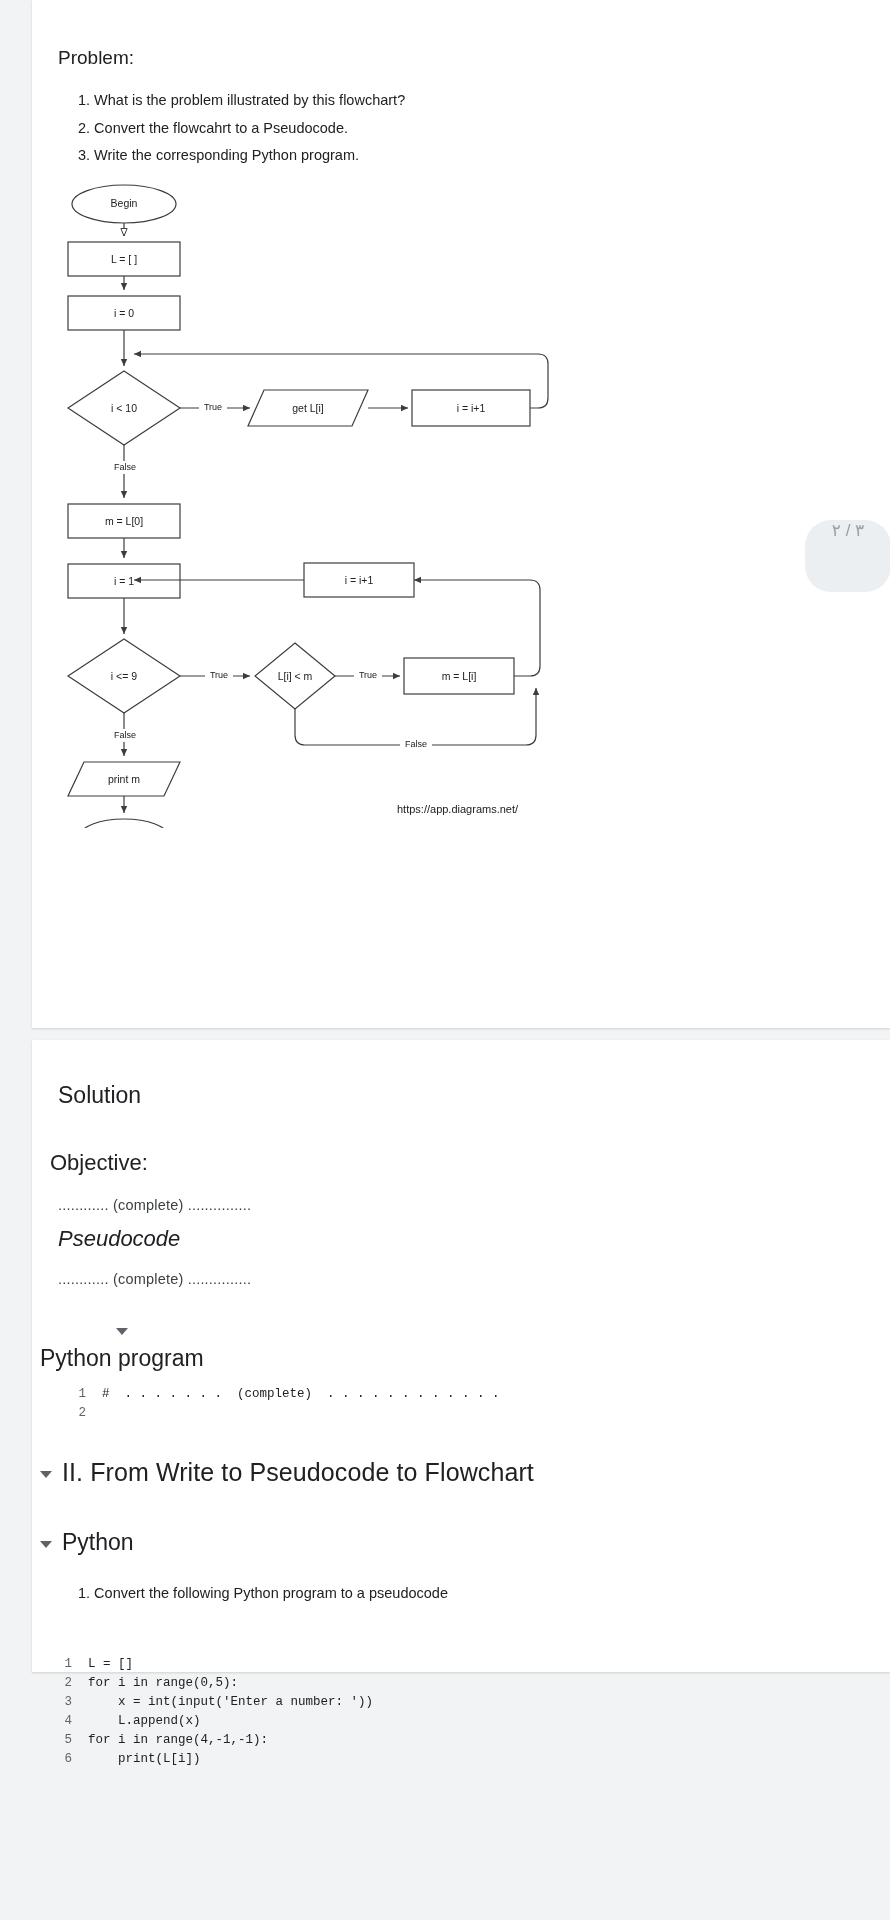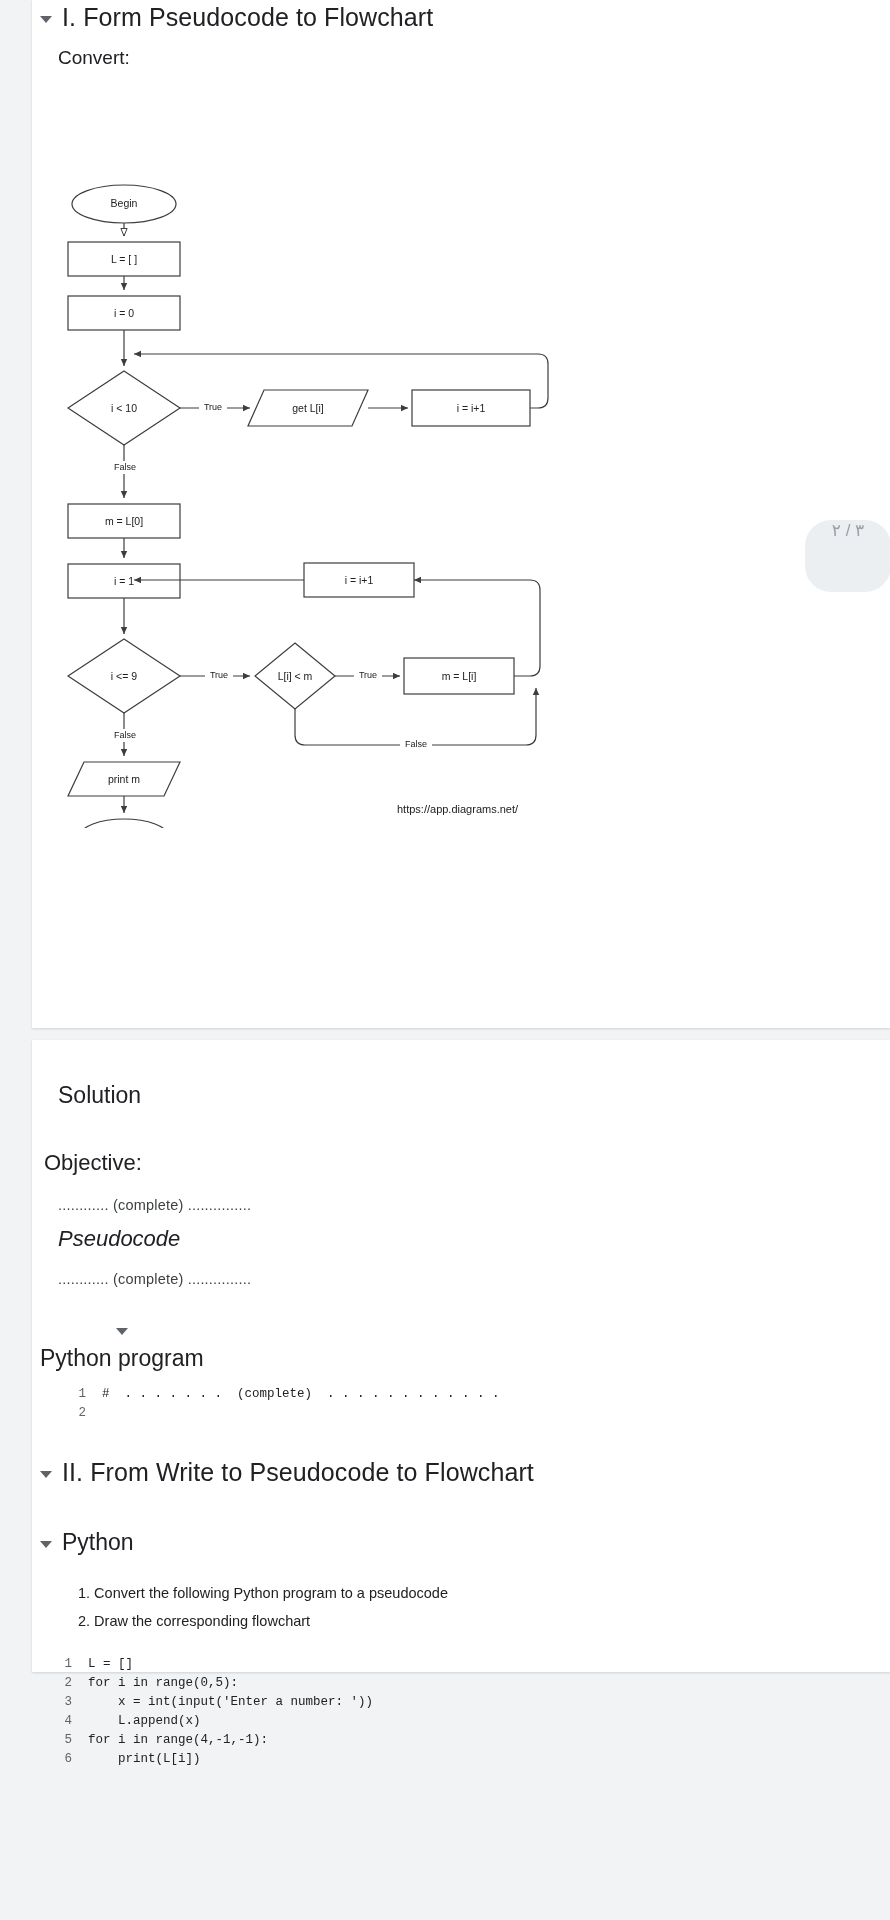--- a/index.html
+++ b/index.html
@@ -121,27 +121,28 @@
     color: #202124;
     font-family: "Liberation Sans", sans-serif;
     padding-left: 17px;
   }
 </style>
 </head>
 <body>
 
 <div class="sheet" id="sheet-1">
 
-  <div class="h-section" style="position:absolute; left:8px; top:3px;">
-    <span class="caret"></span>
-    <span>I. Form Pseudocode to Flowchart</span>
-  </div>
-
-  <div class="plain-h" style="position:absolute; left:26px; top:47px;">Convert:</div>
-
+
+  <div class="plain-h" style="position:absolute; left:26px; top:47px;">Problem:</div>
+
+  <ol class="qlist" id="q1" style="position:absolute; left:46px; top:79px;">
+    <li>1. What is the problem illustrated by this flowchart?</li>
+    <li>2. Convert the flowcahrt to a Pseudocode.</li>
+    <li>3. Write the corresponding Python program.</li>
+  </ol>
 
   <div id="flow-wrap" style="position:absolute; left:20px; top:168px; width:520px; height:660px;">
     <svg width="520" height="660" viewBox="0 0 520 660" xmlns="http://www.w3.org/2000/svg">
       <defs>
         <marker id="ar" markerWidth="9" markerHeight="9" refX="7" refY="3.2" orient="auto" markerUnits="userSpaceOnUse">
           <path d="M0,0 L7,3.2 L0,6.4 z" fill="#3d3d3d"></path>
         </marker>
         <marker id="arOpen" markerWidth="10" markerHeight="10" refX="8" refY="3.6" orient="auto" markerUnits="userSpaceOnUse">
           <path d="M0.5,0.5 L8,3.6 L0.5,6.7 z" fill="#ffffff" stroke="#3d3d3d" stroke-width="1"></path>
         </marker>
@@ -241,21 +242,21 @@
     </svg>
 
     <div class="fc-caption" style="left:328px; top:635px;">https://app.diagrams.net/</div>
   </div>
 </div>
 
 <div class="sheet" id="sheet-2">
 
   <div class="plain-h h-solution" style="position:absolute; left:26px; top:42px;">Solution</div>
 
-  <div class="plain-h h-objective" style="position:absolute; left:12px; top:110px;">Objective:</div>
+  <div class="plain-h h-objective" style="position:absolute; left:18px; top:110px;">Objective:</div>
 
   <div class="dots-line" style="position:absolute; left:26px; top:157px;">............ (complete) ...............</div>
 
   <div class="plain-h h-pseudocode" style="position:absolute; left:26px; top:186px;">Pseudocode</div>
 
   <div class="dots-line" style="position:absolute; left:26px; top:231px;">............ (complete) ...............</div>
 
   <div class="h-sub" style="position:absolute; left:8px; top:285px;flex-direction:column;">
     <span class="caret"></span>
     <span>Python program</span>
@@ -272,21 +273,20 @@
     <span>II. From Write to Pseudocode to Flowchart</span>
   </div>
 
   <div class="h-sub" style="position:absolute; left:8px; top:489px;">
     <span class="caret"></span>
     <span>Python</span>
   </div>
 
   <ol class="qlist" style="position:absolute; left:46px; top:532px;">
     <li>1. Convert the following Python program to a pseudocode</li>
-    <li>2. Draw the corresponding flowchart</li>
   </ol>
 
   <div class="codeblock" style="position:absolute; left:22px; top:615px;">
     <div class="gutter">1
 2
 3
 4
 5
 6</div>
     <div class="codetext">L = []

